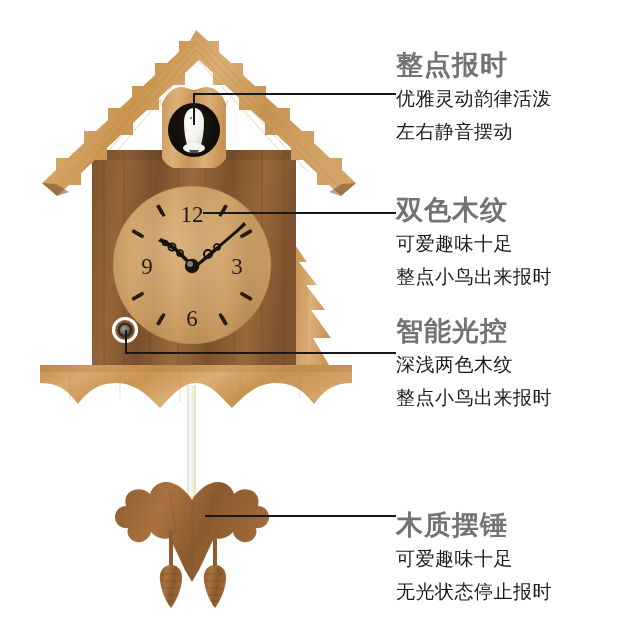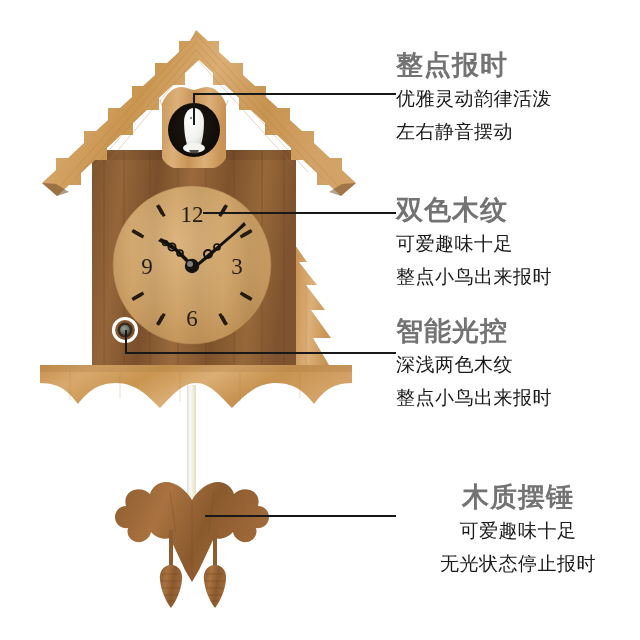--- a/index.html
+++ b/index.html
@@ -398,19 +398,19 @@
     <span class="callout-line">可爱趣味十足</span>
     <span class="callout-line">整点小鸟出来报时</span>
   </div>
 
   <div class="callout" style="top:314px;">
     <div class="callout-title">智能光控</div>
     <span class="callout-line">深浅两色木纹</span>
     <span class="callout-line">整点小鸟出来报时</span>
   </div>
 
-  <div class="callout" style="top:480px;text-align:center;">
+  <div class="callout" style="top:508px;">
     <div class="callout-title">木质摆锤</div>
     <span class="callout-line">可爱趣味十足</span>
     <span class="callout-line">无光状态停止报时</span>
   </div>
 
 </div>
 
 </body></html>

